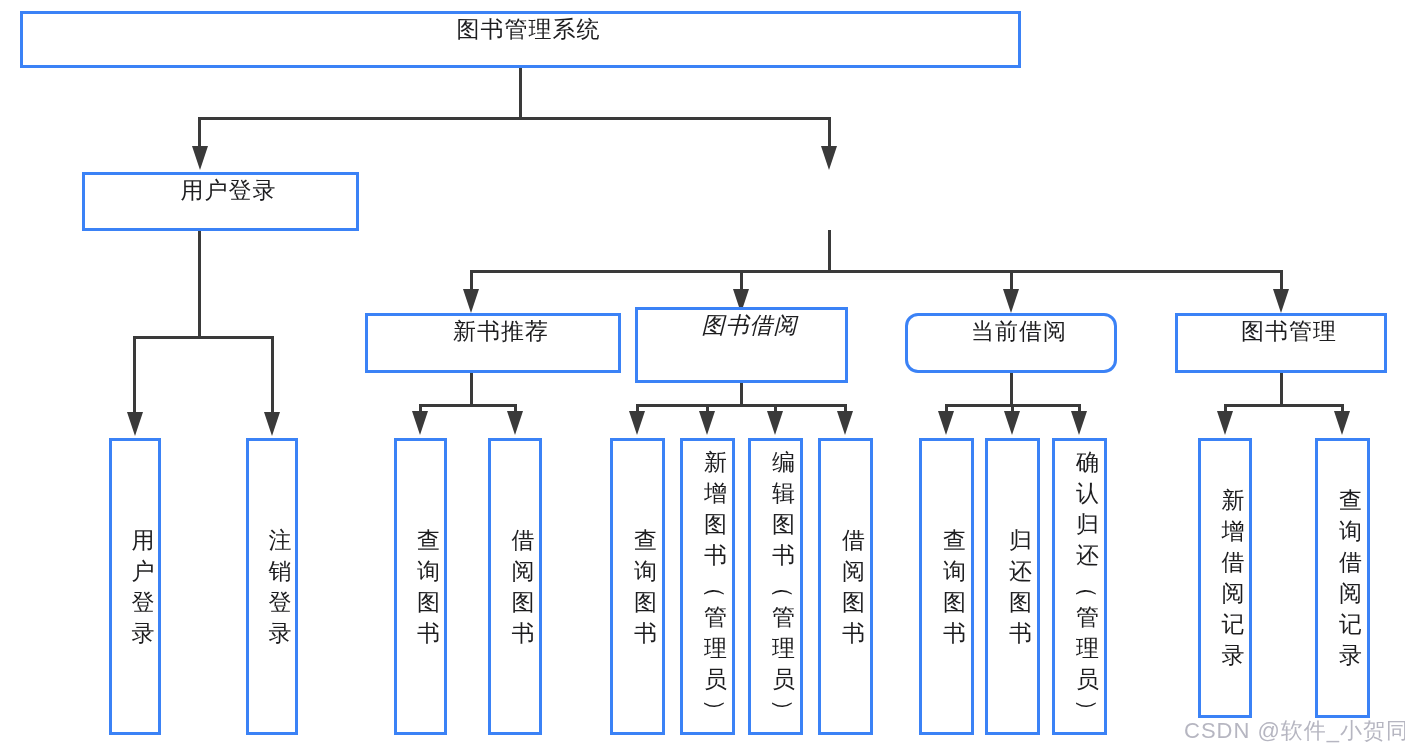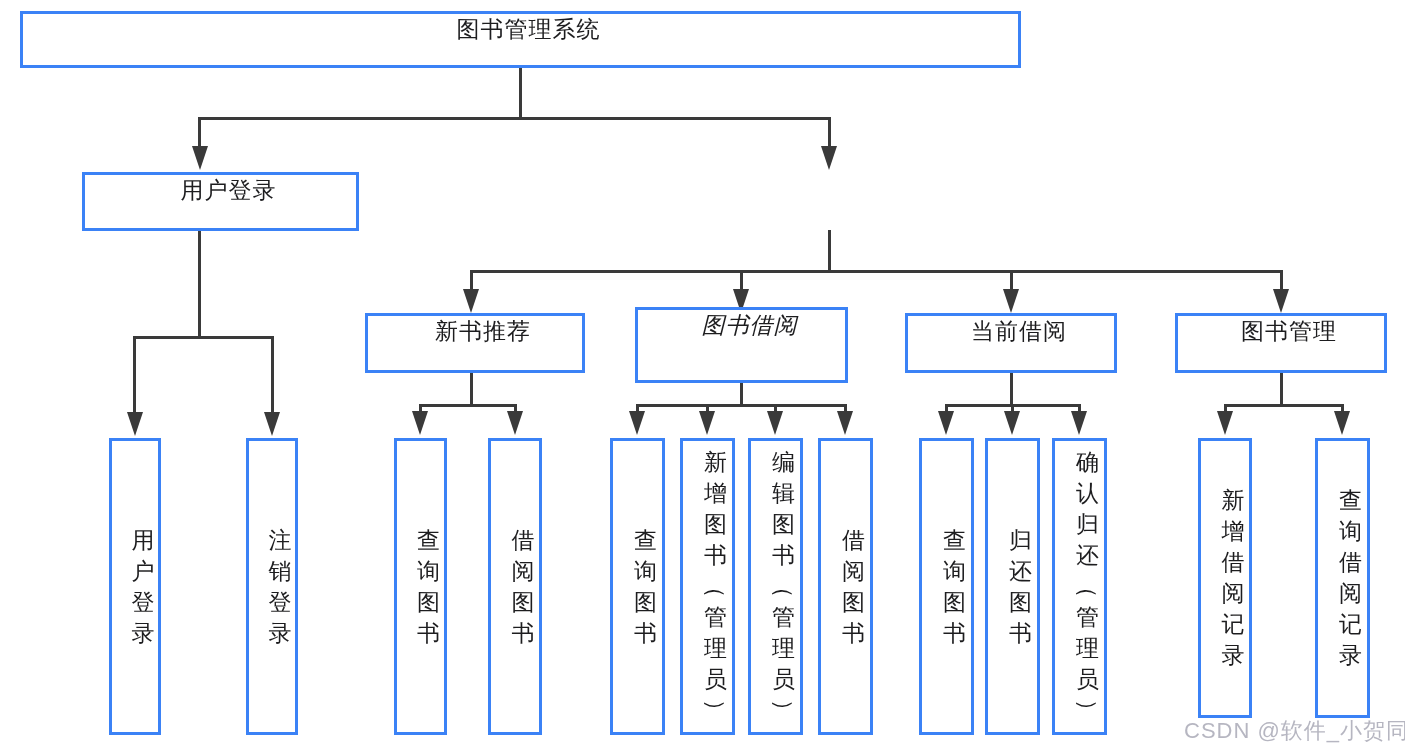--- a/index.html
+++ b/index.html
@@ -87,27 +87,27 @@
   <div class="arrow" style="left:1334px;top:411px;"></div>
 
   <div class="node" style="left:20px;top:11px;width:1001px;height:57px;">
     <span class="lbl">图书管理系统</span>
   </div>
 
   <div class="node" style="left:82px;top:172px;width:277px;height:59px;">
     <span class="lbl">用户登录</span>
   </div>
 
-  <div class="node" style="left:365px;top:313px;width:220px;height:60px;">
+  <div class="node" style="left:365px;top:313px;width:256px;height:60px;">
     <span class="lbl">新书推荐</span>
   </div>
   <div class="node" style="left:635px;top:307px;width:213px;height:76px;font-style:italic;">
     <span class="lbl">图书借阅</span>
   </div>
-  <div class="node" style="left:905px;top:313px;width:212px;height:60px;">
+  <div class="node" style="left:905px;top:313px;width:212px;height:60px;border-radius:13px;">
     <span class="lbl">当前借阅</span>
   </div>
   <div class="node" style="left:1175px;top:313px;width:212px;height:60px;">
     <span class="lbl">图书管理</span>
   </div>
 
   <div class="node" style="left:109px;top:438px;width:52px;height:297px;">
     <span class="vlabel">
         <span class="vch">用</span>
         <span class="vch">户</span>

